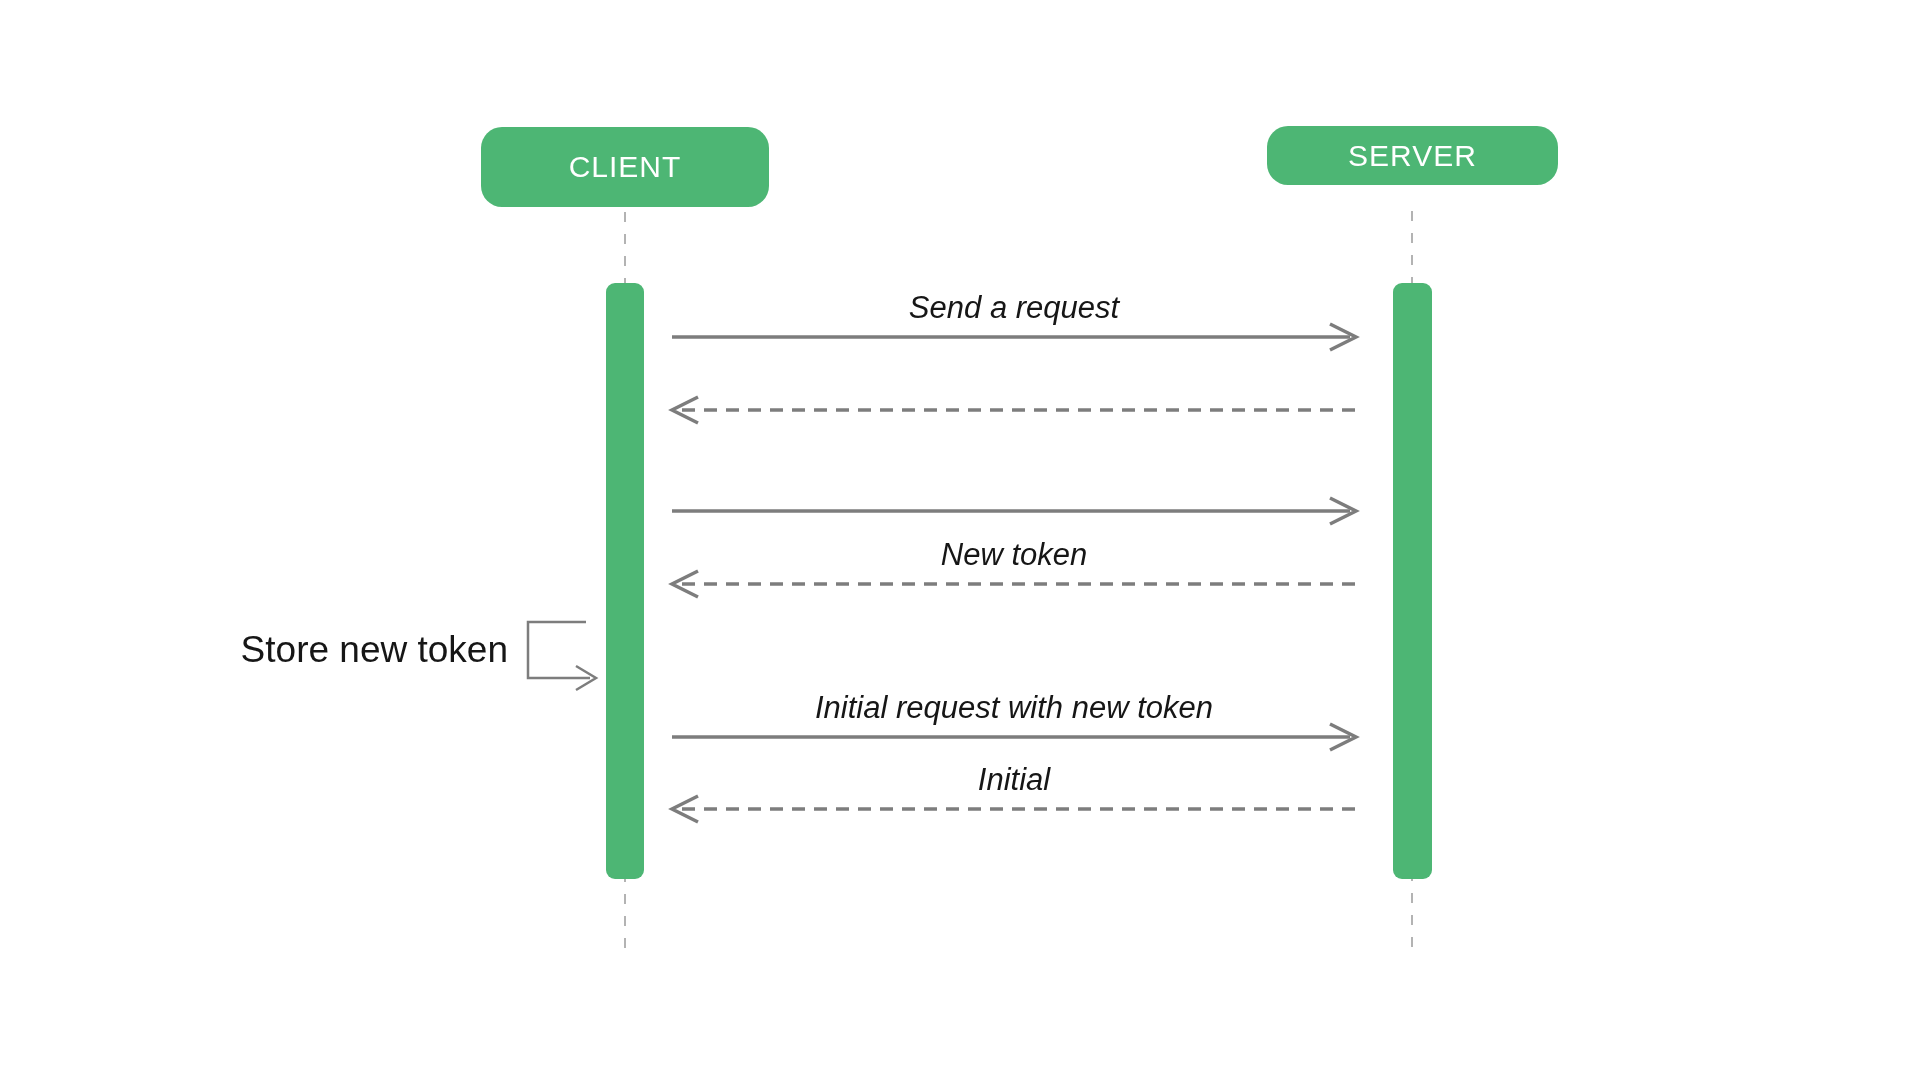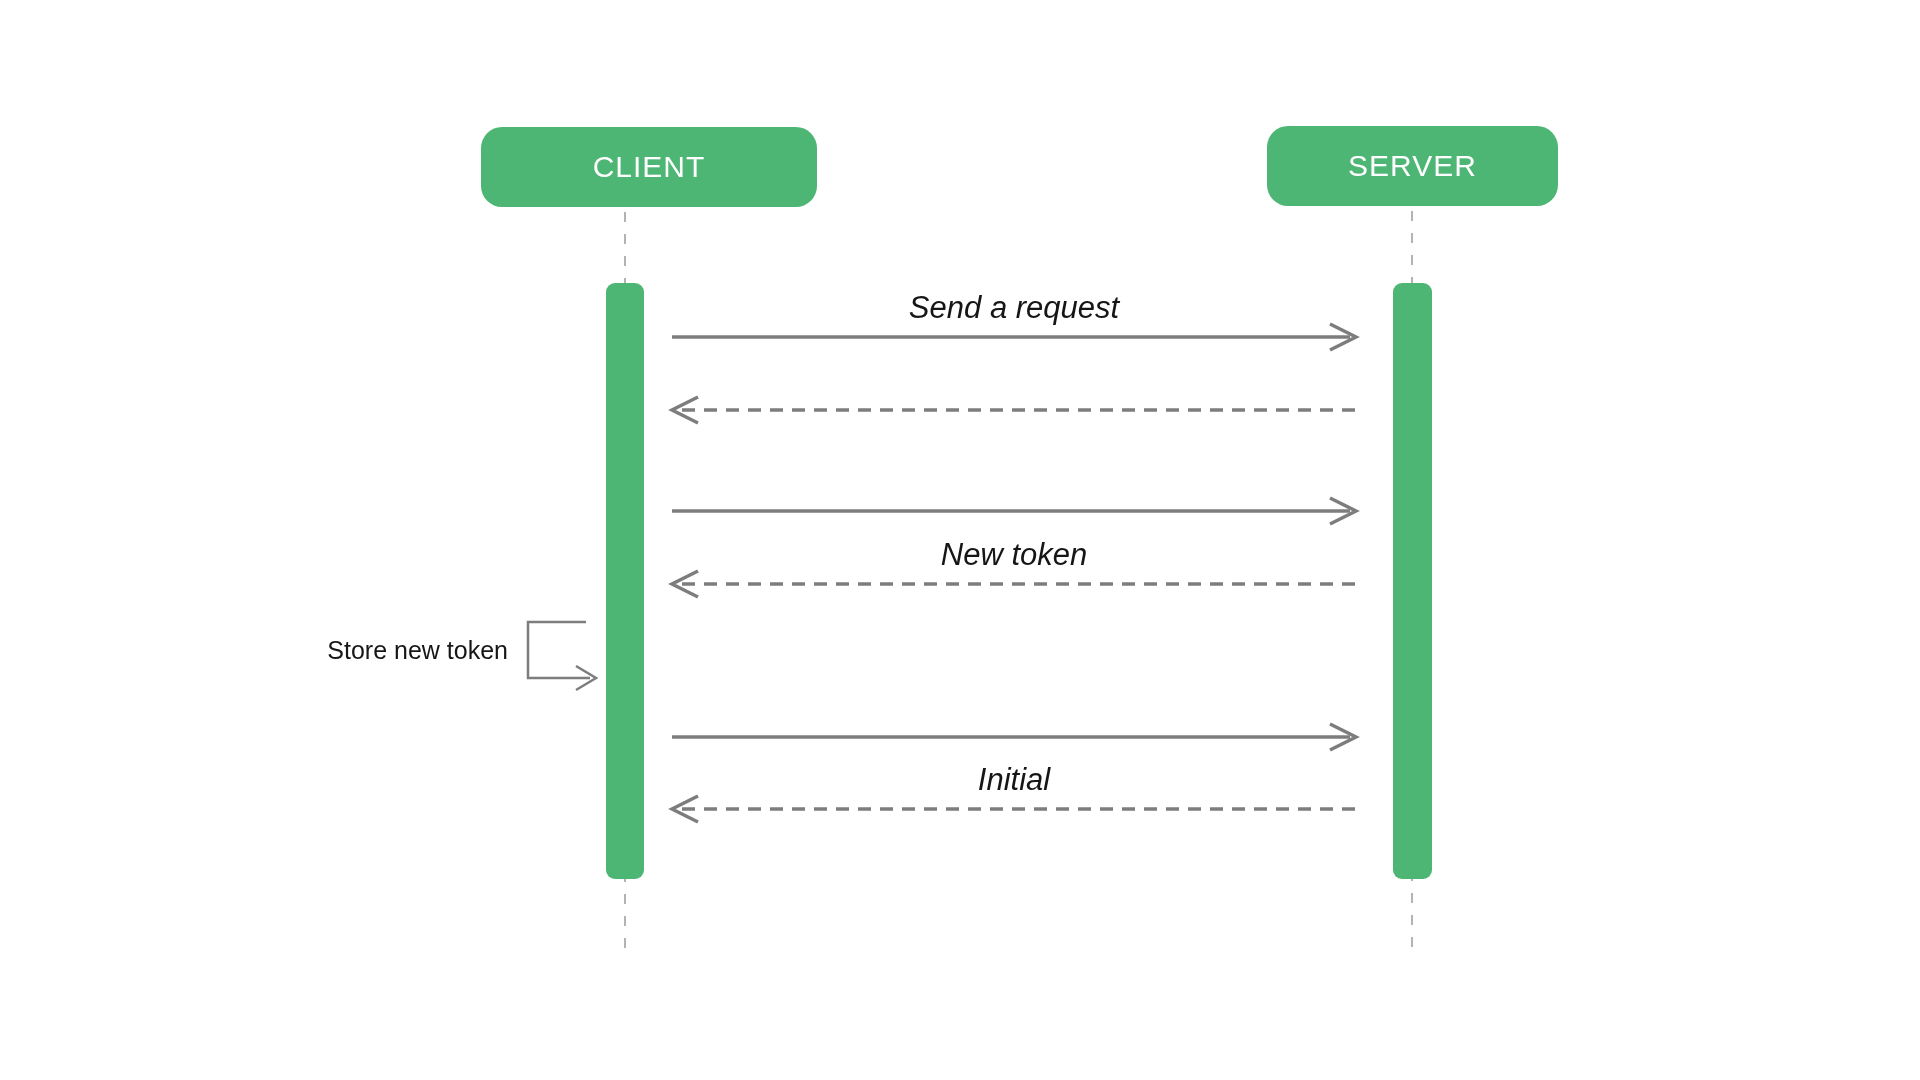--- a/index.html
+++ b/index.html
@@ -23,36 +23,36 @@
     background:var(--accent);
     border-radius:21px;
     display:flex;align-items:center;justify-content:center;
   }
   .actor-box .actor-label{
     color:var(--box-text);
     font-size:30px;
     letter-spacing:1px;
     font-weight:400;
   }
-  #client-box{left:481px;top:127px;width:336px;height:80px;}
-  #server-box{left:1267px;top:126px;width:291px;height:80px;}
+  #client-box{left:481px;top:127px;width:288px;height:80px;}
+  #server-box{left:1267px;top:126px;width:291px;height:59px;}
   svg#wires{position:absolute;left:0;top:0;width:1920px;height:1080px;}
   .msg-label{
     position:absolute;
     transform:translate(-50%,-50%);
     color:var(--text);
     font-size:31px;
     white-space:nowrap;
     font-style:italic;
   }
   .self-label{
     position:absolute;
     transform:translate(-100%,-50%);
     color:var(--text);
-    font-size:25px;
+    font-size:37px;
     white-space:nowrap;
   }
 </style>
 </head>
 <body>
 
 <div id="stage">
 
   <div id="client-box" class="actor-box">
     <span class="actor-label">CLIENT</span>
@@ -101,14 +101,15 @@
 
     <g>
       <line x1="682" y1="809" x2="1356" y2="809" stroke="var(--line)" stroke-width="3.5" stroke-dasharray="13 9"></line>
       <polyline points="698,796 672,809 698,822" fill="none" stroke="var(--line)" stroke-width="3.5"></polyline>
     </g>
   </svg>
 
   <div class="msg-label" style="left:1014px;top:308px">Send a request</div>
   <div class="msg-label" style="left:1014px;top:555px">New token</div>
   <div class="self-label" style="left:508px;top:650px">Store new token</div>
+  <div class="msg-label" style="left:1014px;top:708px">Initial request with new token</div>
   <div class="msg-label" style="left:1014px;top:780px">Initial</div>
 </div>
 
 </body></html>

